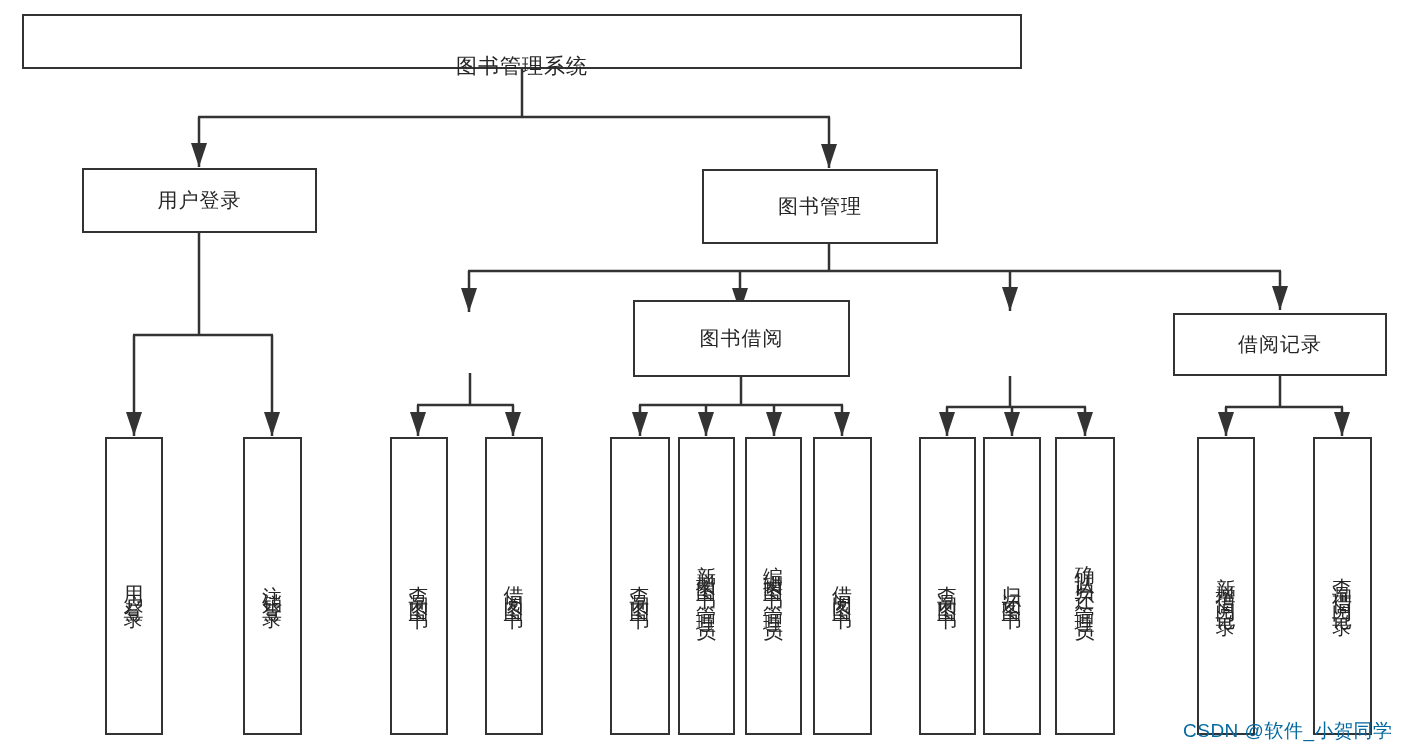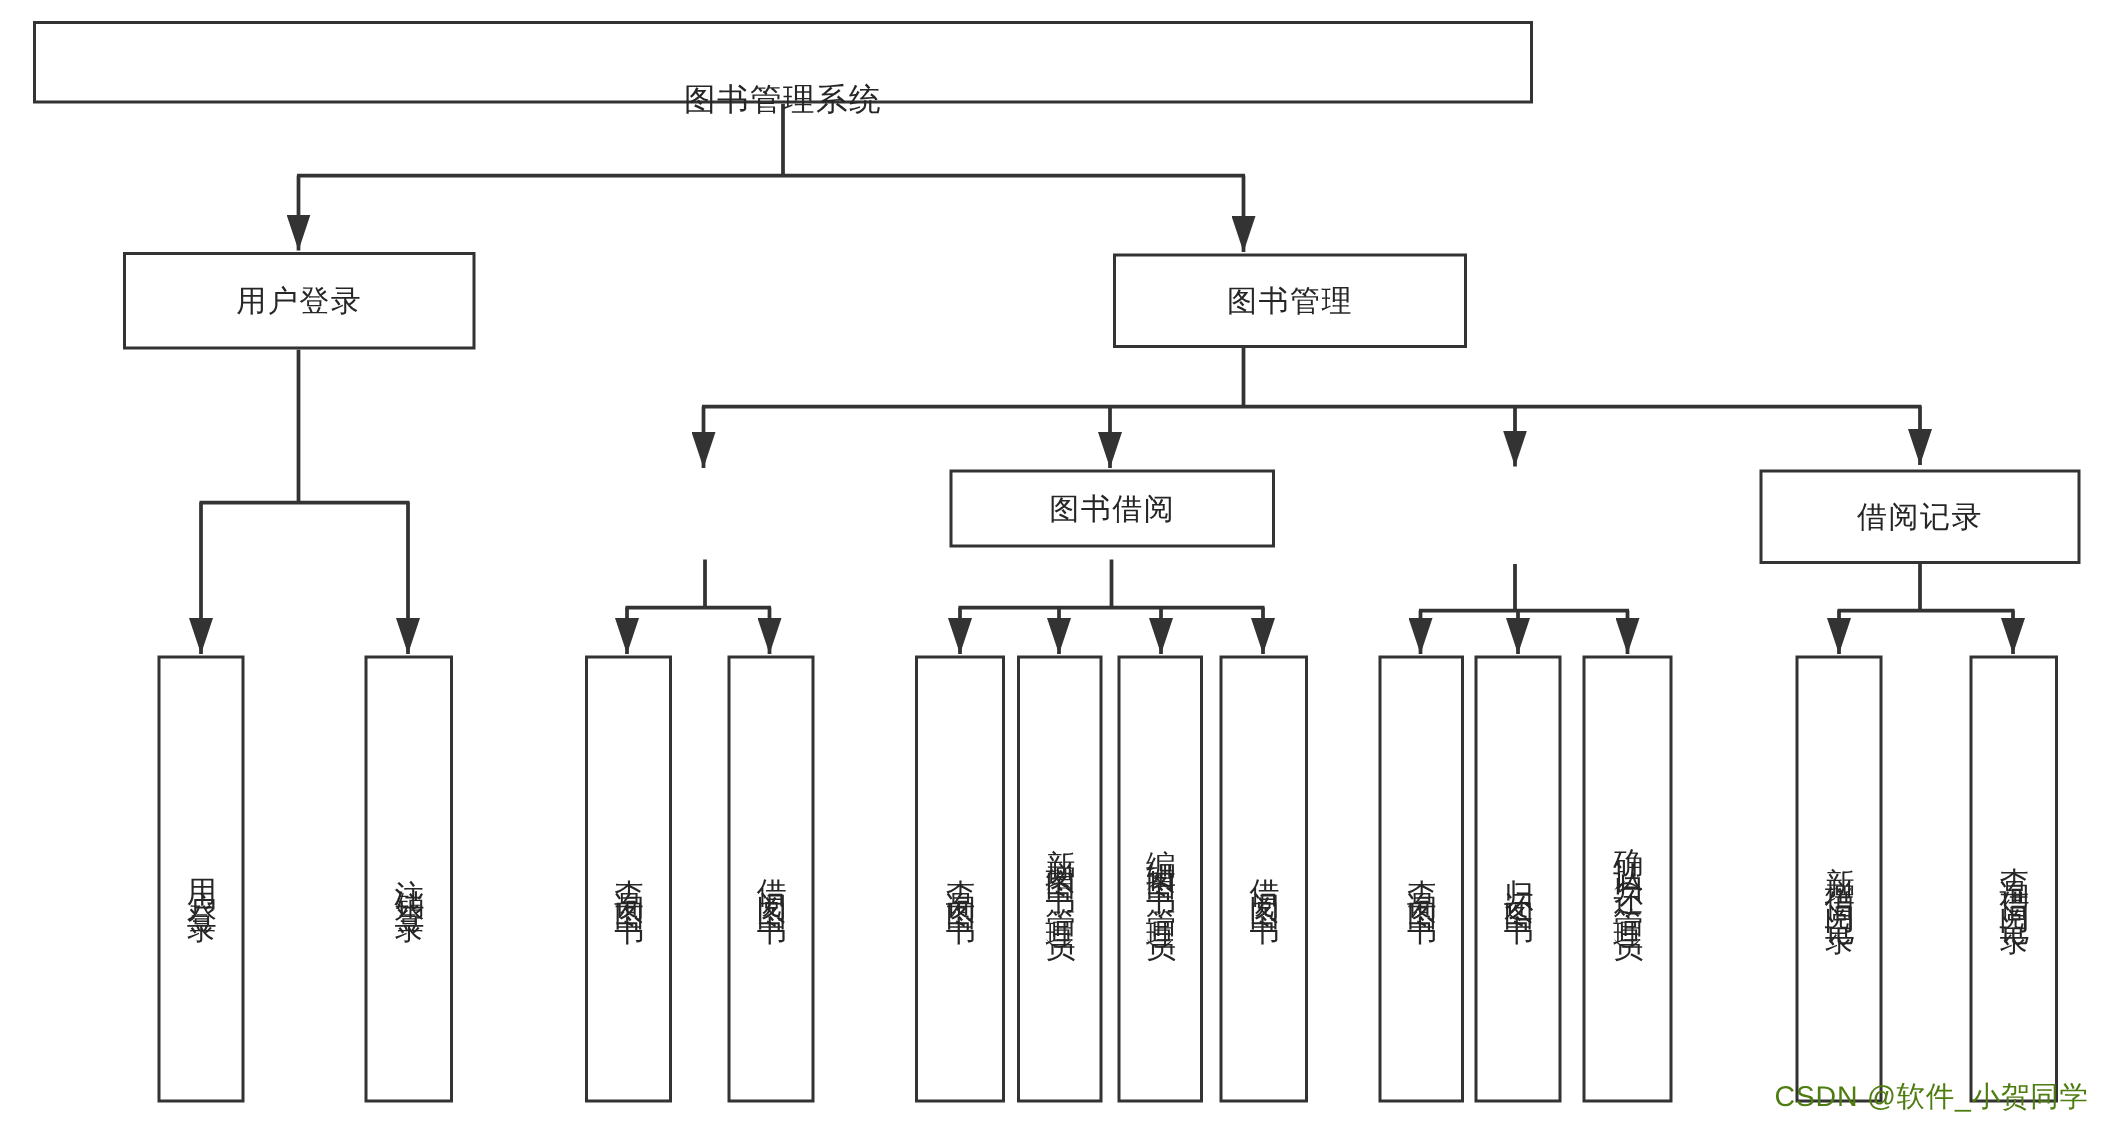--- a/index.html
+++ b/index.html
@@ -13,21 +13,21 @@
     display:flex;align-items:center;justify-content:center;z-index:2;color:#262626;
   }
   .box.h span{font-size:20px;letter-spacing:1px;white-space:nowrap;}
   .box.title span{font-size:21px;letter-spacing:1px;margin-top:48px;}
   .box.v span{
     writing-mode:vertical-rl;text-orientation:mixed;
     font-size:20px;letter-spacing:8px;line-height:1;white-space:nowrap;
   }
   .watermark{
     position:absolute;left:1183px;top:718px;z-index:3;
-    font-size:19px;color:#4d7c0f;white-space:nowrap;letter-spacing:0.5px;
+    font-size:19px;color:#0369a1;white-space:nowrap;letter-spacing:0.5px;
   }
 </style>
 </head>
 <body>
 
 <div class="canvas">
 
   <svg class="connectors" width="1405" height="747" viewBox="0 0 1405 747">
     <defs>
       <marker id="ah" markerUnits="userSpaceOnUse" markerWidth="24" markerHeight="16" refX="24" refY="8" orient="auto">
@@ -78,25 +78,25 @@
     </g>
   </svg>
 
   <div class="box h title" style="left:22px;top:14px;width:1000px;height:55px">
     <span>图书管理系统</span>
   </div>
 
   <div class="box h" style="left:82px;top:168px;width:235px;height:65px">
     <span>用户登录</span>
   </div>
-  <div class="box h" style="left:742px;top:169px;width:236px;height:63px">
+  <div class="box h" style="left:702px;top:169px;width:236px;height:75px">
     <span>图书管理</span>
   </div>
 
-  <div class="box h" style="left:633px;top:313px;width:217px;height:52px">
+  <div class="box h" style="left:633px;top:300px;width:217px;height:77px">
     <span>图书借阅</span>
   </div>
   <div class="box h" style="left:1173px;top:313px;width:214px;height:63px">
     <span>借阅记录</span>
   </div>
 
   <div class="box v" style="left:105px;top:437px;width:58px;height:298px">
     <span>用户登录</span>
   </div>
   <div class="box v" style="left:243px;top:437px;width:59px;height:298px">

